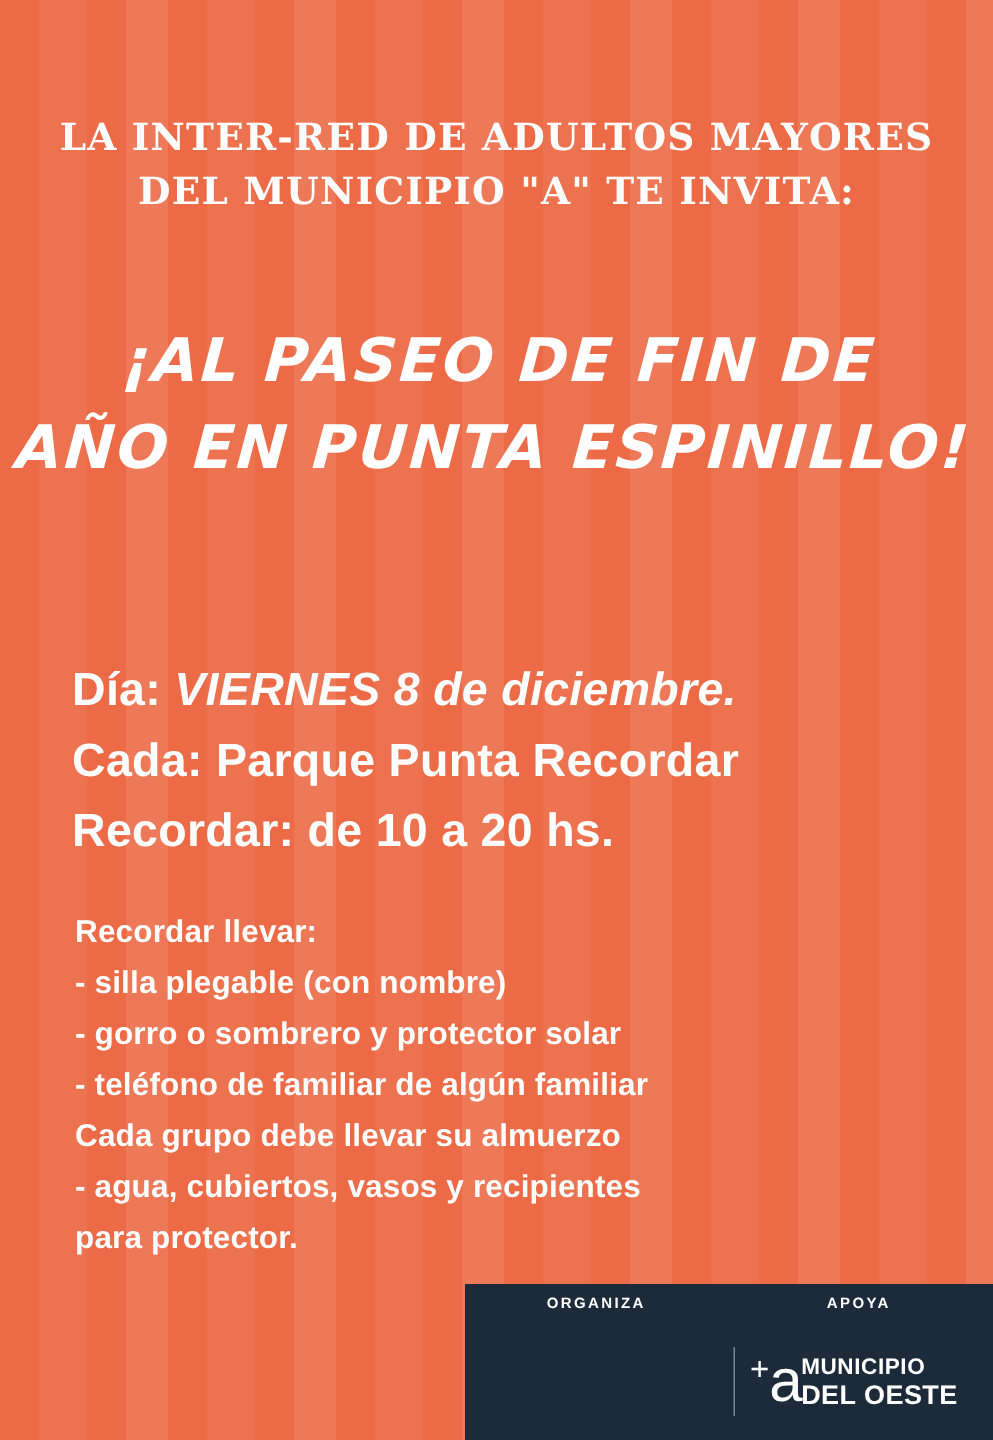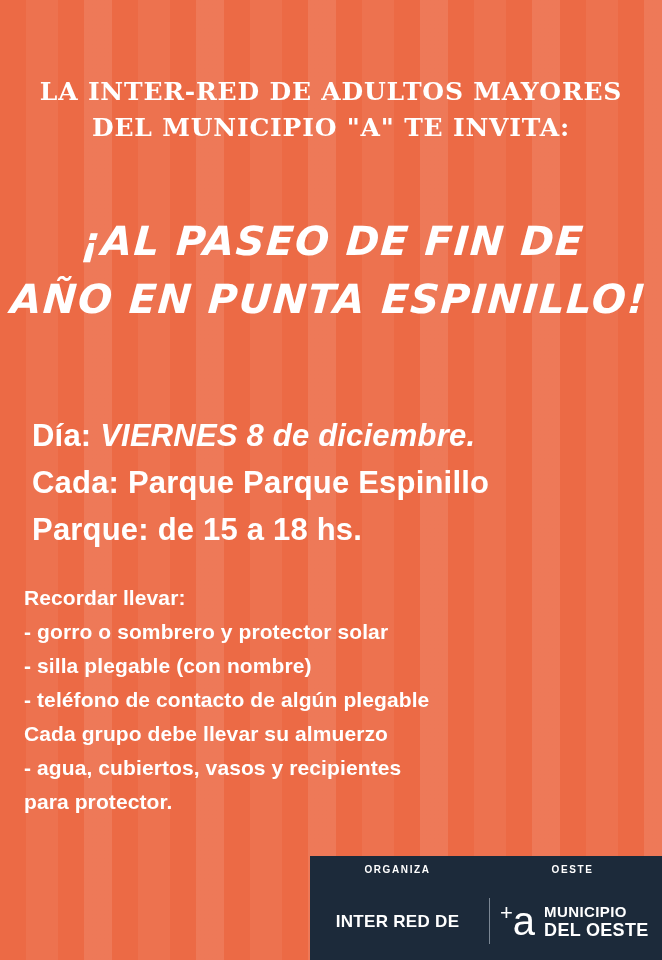--- a/index.html
+++ b/index.html
@@ -63,35 +63,35 @@
     font-style: italic;
     font-weight: bold;
     font-size: 40px;
     line-height: 58px;
     letter-spacing: 1.5px;
     transform: skewX(-4deg);
   }
   .title .tline { display: block; }
 
   .details {
-    margin-top: 84px;
-    padding-left: 32px;
+    margin-top: 108px;
+    padding-left: 48px;
   }
   .details .drow {
     font-size: 31px;
     line-height: 47px;
     font-weight: bold;
     letter-spacing: 0.2px;
   }
   .details .drow .em {
     font-style: italic;
   }
   .reminders {
     margin-top: 28px;
-    padding-left: 24px;
+    padding-left: 50px;
   }
   .reminders .rline {
     font-size: 21px;
     line-height: 34px;
     font-weight: bold;
     letter-spacing: 0.1px;
   }
 
   
   .footer {
@@ -155,21 +155,20 @@
     align-items: center;
   }
   .logo-mark .plus {
     font-size: 22px;
     vertical-align: top;
     position: relative;
     top: -8px;
     margin-right: 1px;
   }
   .logo-text {
-    margin-left: 10px;
     font-size: 15px;
     line-height: 18px;
     font-weight: bold;
     letter-spacing: 0.4px;
   }
   .logo-text .small {
     display: block;
     font-size: 18px;
     font-weight: bold;
     letter-spacing: 0.3px;
@@ -193,48 +192,47 @@
       <span class="tline">AÑO EN PUNTA ESPINILLO!</span>
     </div>
 
     <div class="details">
       <div class="drow">
         <span>Día:</span>
         <span class="em">VIERNES 8 de diciembre.</span>
       </div>
       <div class="drow">
         <span>Cada:</span>
-        <span>Parque Parque Espinillo</span>
+        <span>Parque Punta Recordar</span>
       </div>
       <div class="drow">
-        <span>Parque:</span>
-        <span>de 15 a 18 hs.</span>
+        <span>Recordar:</span>
+        <span>de 10 a 20 hs.</span>
       </div>
     </div>
 
     <div class="reminders">
       <div class="rline">Recordar llevar:</div>
+      <div class="rline">- silla plegable (con nombre)</div>
       <div class="rline">- gorro o sombrero y protector solar</div>
-      <div class="rline">- silla plegable (con nombre)</div>
-      <div class="rline">- teléfono de contacto de algún plegable</div>
+      <div class="rline">- teléfono de familiar de algún familiar</div>
       <div class="rline">Cada grupo debe llevar su almuerzo</div>
       <div class="rline">- agua, cubiertos, vasos y recipientes</div>
       <div class="rline">para protector.</div>
     </div>
 
   </div>
 
   <div class="footer-labels">
     <div class="flabel organiza">ORGANIZA</div>
-    <div class="flabel apoya">OESTE</div>
+    <div class="flabel apoya">APOYA</div>
   </div>
 
   <div class="footer">
     <div class="footer-left">
-      <div>INTER RED DE</div>
     </div>
     <div class="divider"></div>
     <div class="footer-right">
       <div class="logo-mark">
         <span class="plus">+</span>
         <span>a</span>
       </div>
       <div class="logo-text">
         <span>MUNICIPIO</span>
         <span class="small">DEL OESTE</span>

